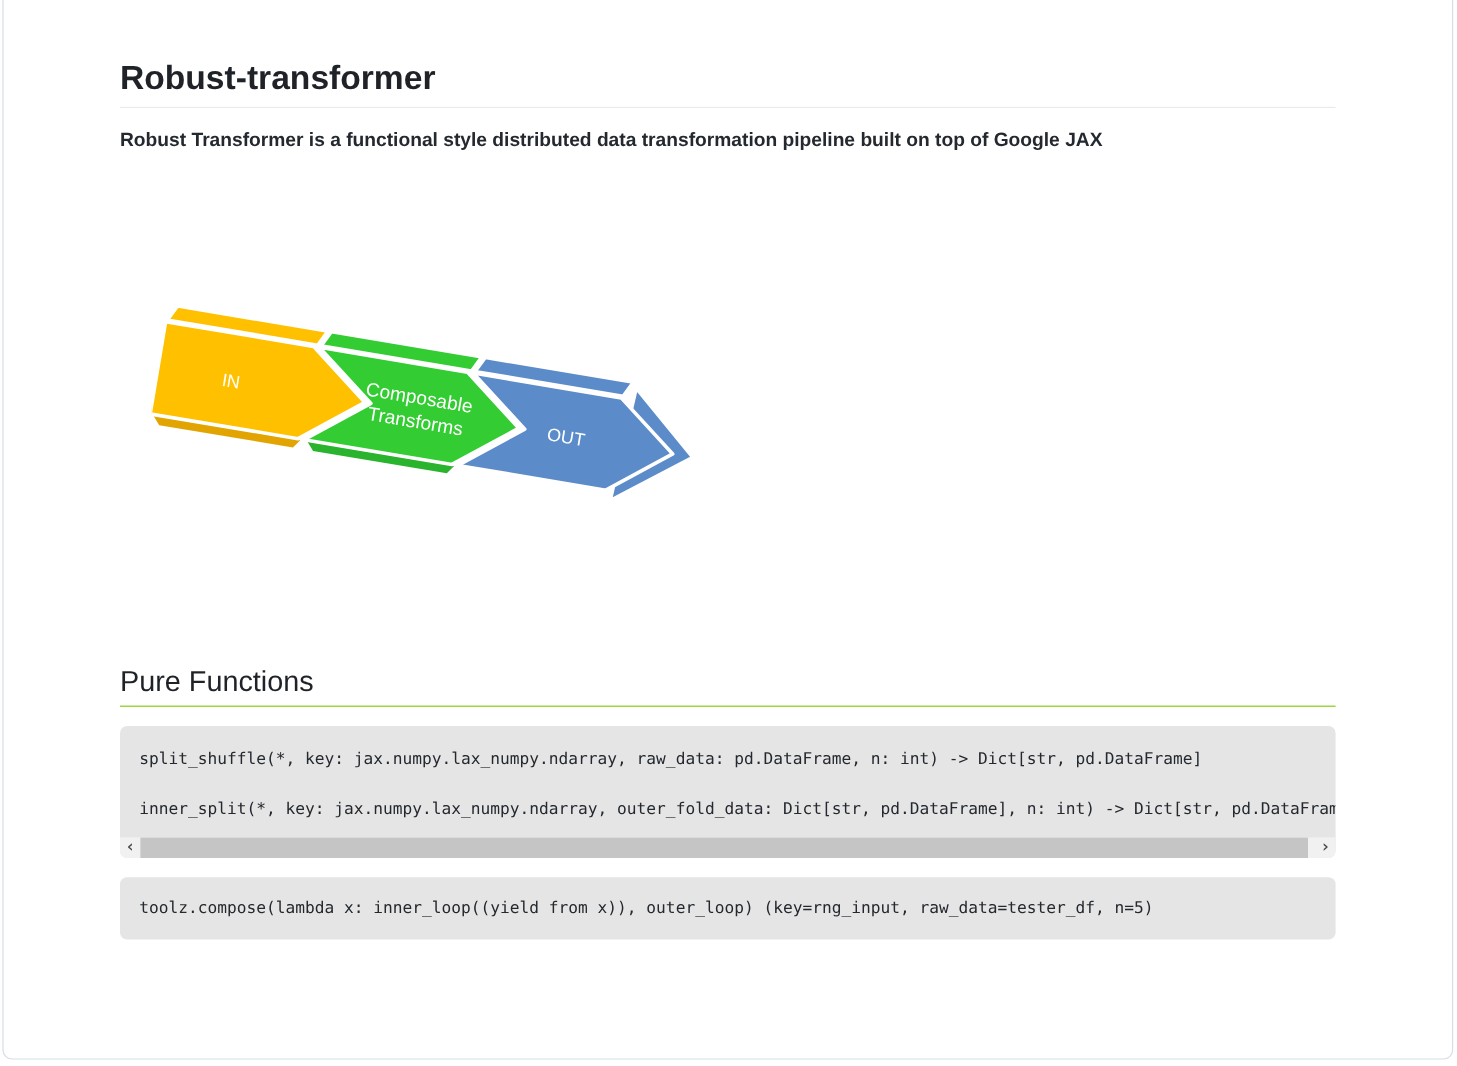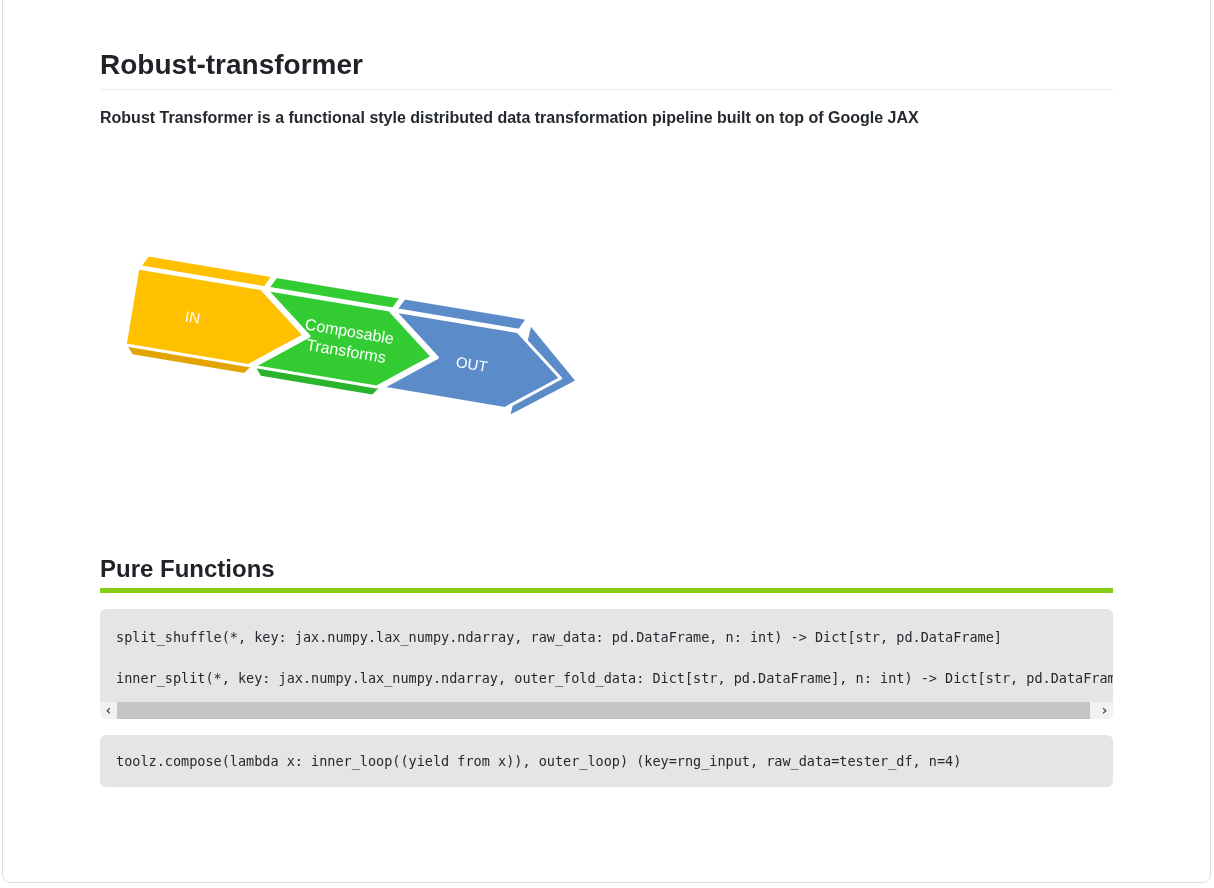--- a/index.html
+++ b/index.html
@@ -20,22 +20,22 @@
     color:#1f2328; padding-bottom:7px; border-bottom:1px solid #e9ebef;
     width:1013px;
   }
   p.description { margin:16px 0 0; font-size:16px; line-height:24px; width:1013px;font-weight:bold; }
 
   .diagram { margin-top:24px; height:376px; position:relative; width:1013px; }
   .diagram svg { position:absolute; left:26px; top:84px; }
   .chev-label { fill:#ffffff; font-family:"Liberation Sans",sans-serif; }
 
   h2.section-heading {
-    margin:0; font-size:24px; line-height:30px; font-weight:700;
-    color:#1f2328; padding-bottom:4px; border-bottom:5px solid #84cc16;
+    margin:0; font-size:24px; line-height:30px; font-weight:400;
+    color:#1f2328; padding-bottom:4px; border-bottom:1px solid #84cc16;
     width:1013px;
   }
   h2.mt1 { margin-top:24px; }
   h2.mt2 { margin-top:29px; }
 
   .code-block {
     margin-top:16px; width:1013px; background:#e5e5e5; border-radius:6px;
     position:relative; overflow:hidden;
     font-family:"DejaVu Sans Mono","Liberation Mono",monospace;
     font-size:13.5px; color:#24292f;
@@ -106,17 +106,17 @@
         </div>
         <div class="scroll-thumb"></div>
         <div class="scroll-btn right">
           <span>›</span>
         </div>
       </div>
     </div>
 
 
     <div class="code-block single">
-      <div class="code-line">toolz.compose(lambda x: inner_loop((yield from x)), outer_loop) (key=rng_input, raw_data=tester_df, n=4)</div>
+      <div class="code-line">toolz.compose(lambda x: inner_loop((yield from x)), outer_loop) (key=rng_input, raw_data=tester_df, n=5)</div>
     </div>
 
   </div>
 </div>
 
 </body></html>

